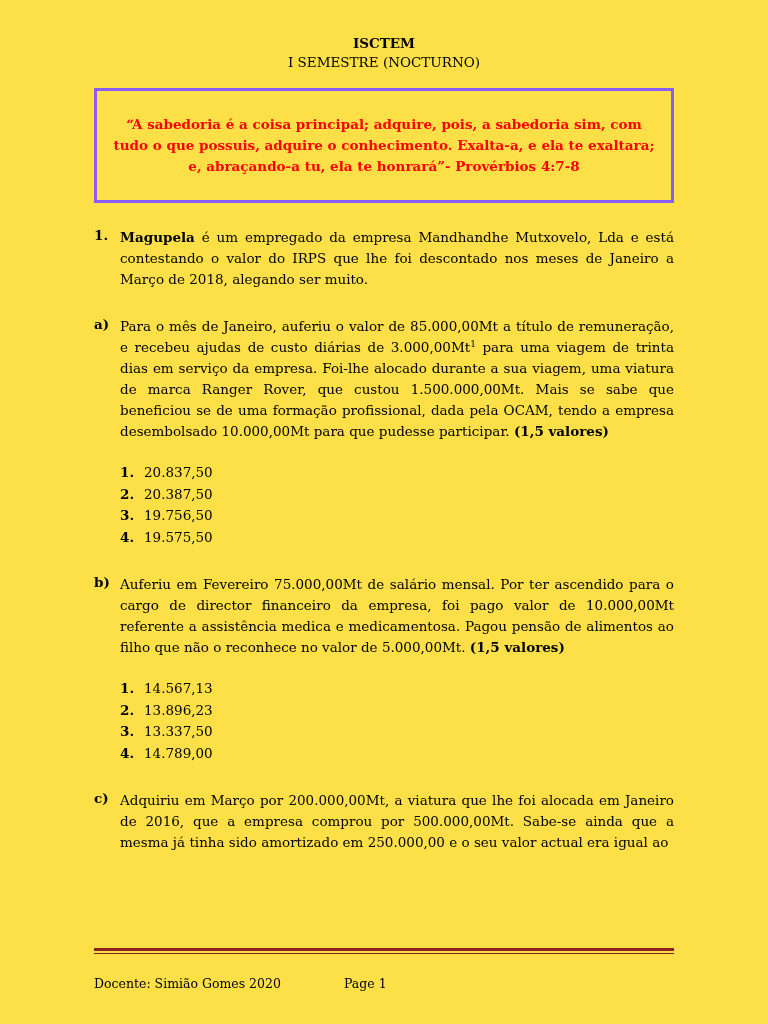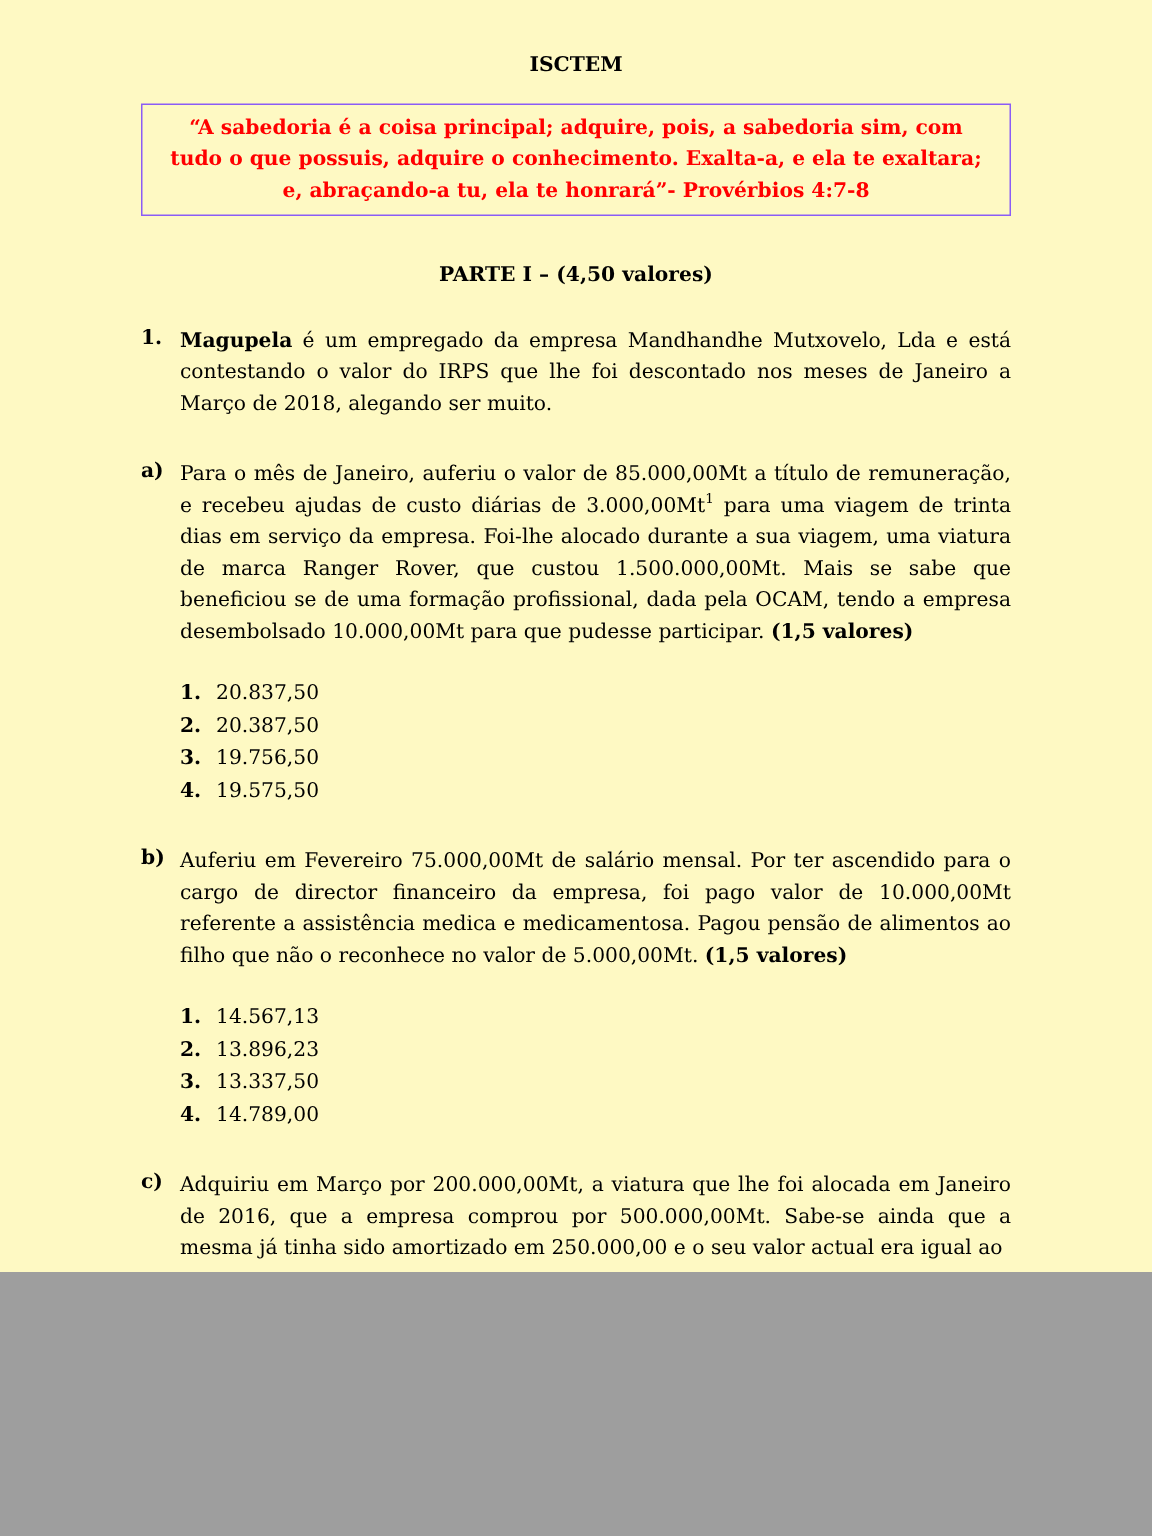--- a/index.html
+++ b/index.html
@@ -1,36 +1,36 @@
 <!DOCTYPE html>
 <html><head>
 <meta charset="utf-8">
 <style>
   html, body { margin: 0; padding: 0; background: #9e9e9e; }
   .page {
     position: relative;
     width: 768px;
-    height: 848px;
+    height: 1024px;
     margin: 0 auto;
-    background: #fef9c3;
+    background: #fde047;
     box-sizing: border-box;
     padding: 34px 94px 0 94px;
     font-family: "DejaVu Serif", "Liberation Serif", serif;
     font-size: 13.5px;
     color: #000000;
     overflow: hidden;
   }
   .center { text-align: center; }
   .bold { font-weight: bold; }
   .header-line { line-height: 19px; }
   .prep-title { margin-top: 30px; line-height: 19px; }
   .quote-box {
     margin-top: 16px;
-    border: 1px solid #8b5cf6;
-    padding: 5px 12px;
+    border: 3px solid #8b5cf6;
+    padding: 23px 12px;
     text-align: center;
     font-weight: bold;
     color: #ff0000;
     line-height: 21px;
   }
   .part-title { margin-top: 30px; font-weight: bold; line-height: 19px; }
   .hang { display: flex; align-items: flex-start; }
   .hang .marker { flex: 0 0 26px; font-weight: bold; }
   .hang .body-text { flex: 1; text-align: justify; line-height: 21px; }
   .q1 { margin-top: 24px; }
@@ -54,28 +54,28 @@
   .footer-text-row { position: relative; margin-top: 21px; font-size: 12.5px; line-height: 17px; }
   .footer-page { position: absolute; left: 250px; top: 0; }
 </style>
 </head>
 <body>
 
 <div class="page">
 
   <div class="center">
     <div class="header-line bold">ISCTEM</div>
+    <div class="header-line">I SEMESTRE (NOCTURNO)</div>
   </div>
 
 
   <div class="quote-box">
     <span style="color: rgb(255, 0, 0);">“A sabedoria é a coisa principal; adquire, pois, a sabedoria sim, com tudo o que possuis, adquire o conhecimento. Exalta-a, e ela te exaltara; e, abraçando-a tu, ela te honrará”- Provérbios 4:7-8</span>
   </div>
 
-  <div class="center part-title">PARTE I – (4,50 valores)</div>
 
   <div class="hang q1">
     <span class="marker">1.</span>
     <span class="body-text"><span class="bold">Magupela</span><span> é um empregado da empresa Mandhandhe Mutxovelo, Lda e está contestando o valor do IRPS que lhe foi descontado nos meses de Janeiro a Março de 2018, alegando ser muito.</span></span>
   </div>
 
 
   <div class="hang item">
     <span class="marker">a)</span>
     <span class="body-text"><span>Para o mês de Janeiro, auferiu o valor de 85.000,00Mt a título de remuneração, e recebeu ajudas de custo diárias de 3.000,00Mt</span><sup>1</sup><span> para uma viagem de trinta dias em serviço da empresa. Foi-lhe alocado durante a sua viagem, uma viatura de marca Ranger Rover, que custou 1.500.000,00Mt. Mais se sabe que beneficiou se de uma formação profissional, dada pela OCAM, tendo a empresa desembolsado 10.000,00Mt para que pudesse participar. </span><span class="bold">(1,5 valores)</span></span>

